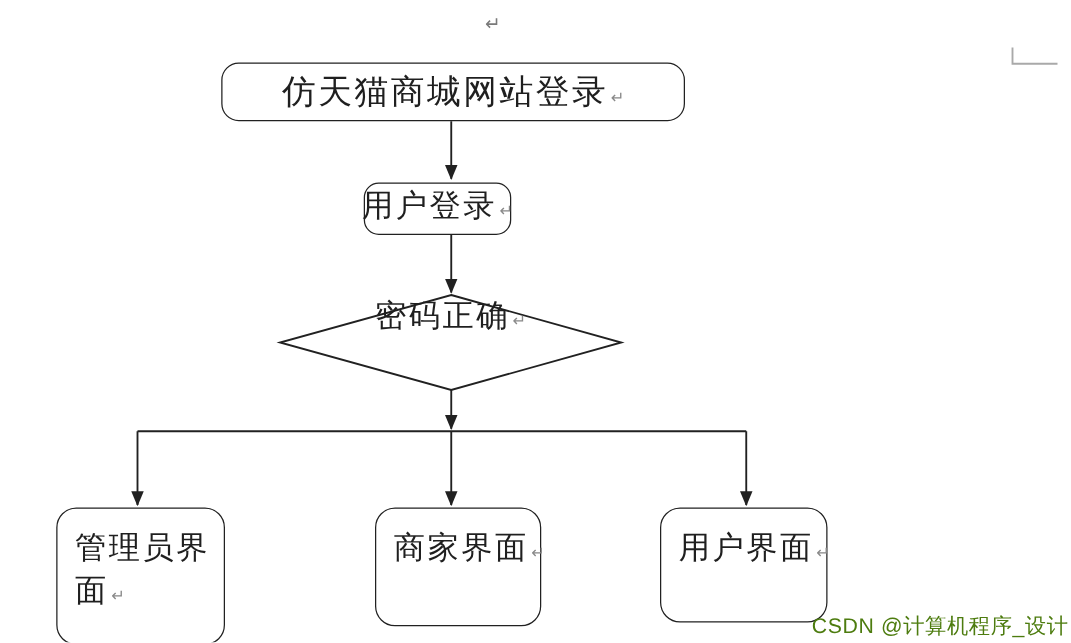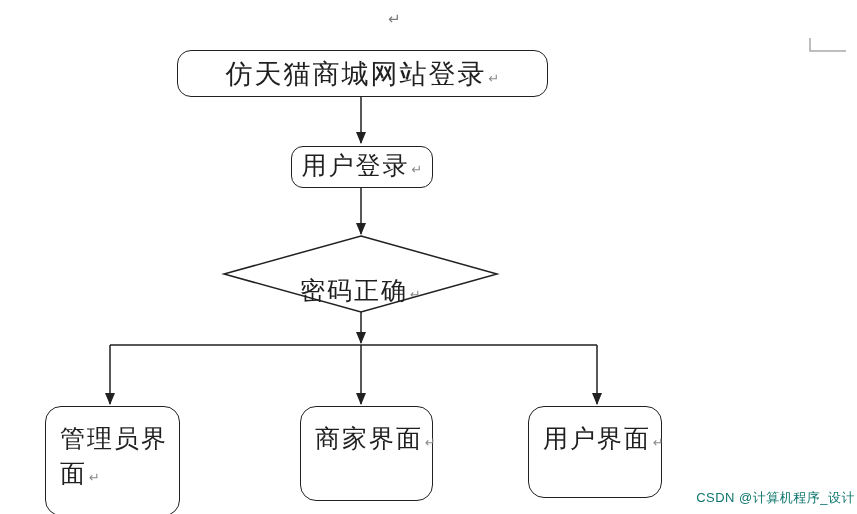--- a/index.html
+++ b/index.html
@@ -35,27 +35,27 @@
     letter-spacing: 2px;
     line-height: 35px;
     white-space: nowrap;
   }
   #node-title {
     left: 177px; top: 50px; width: 371px; height: 47px;
     border-radius: 14px;
   }
   #node-title .node-label { font-size: 27px; letter-spacing: 2px; }
   #node-login {
-    left: 291px; top: 146px; width: 142px; height: 42px;
+    left: 291px; top: 146px; width: 118px; height: 42px;
     border-radius: 12px;
   }
   .decision-label-wrap {
     position: absolute;
     left: 224px; top: 236px; width: 273px; height: 76px;
-    display: flex; align-items: flex-end; justify-content: center;
+    display: flex; align-items: flex-start; justify-content: center;
   }
   .leaf {
     align-items: flex-start;
     justify-content: flex-start;
     padding: 14px 0 0 14px;
     border-radius: 16px;
   }
   #node-admin  { left: 45px;  top: 406px; width: 135px; height: 110px; }
   #node-admin .node-label { white-space: normal; width: 114px; }
   #node-merchant { left: 300px; top: 406px; width: 133px; height: 95px; }
@@ -72,22 +72,22 @@
     position: absolute;
     left: 388px; top: 10px;
     font-family: "DejaVu Sans", sans-serif;
     font-size: 15px;
     color: #7a7a7a;
   }
   #watermark {
     position: absolute;
     right: 2px; top: 489px;
     font-family: "Liberation Sans", sans-serif;
-    font-size: 13px;
-    color: #0f766e;
+    font-size: 17px;
+    color: #4d7c0f;
     letter-spacing: 0.5px;
     white-space: nowrap;
   }
 </style>
 </head>
 <body>
 
 <div id="canvas">
 
   <svg id="wires" viewBox="0 0 857 514" xmlns="http://www.w3.org/2000/svg">

